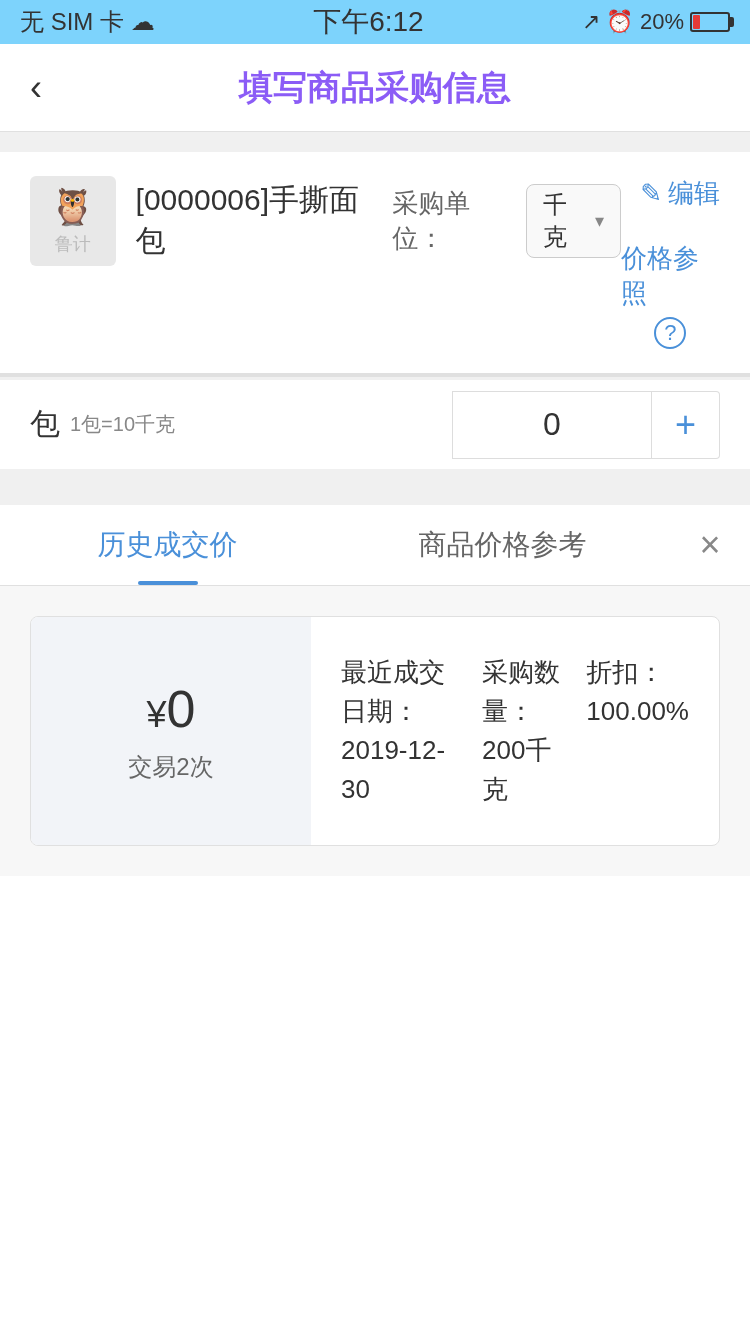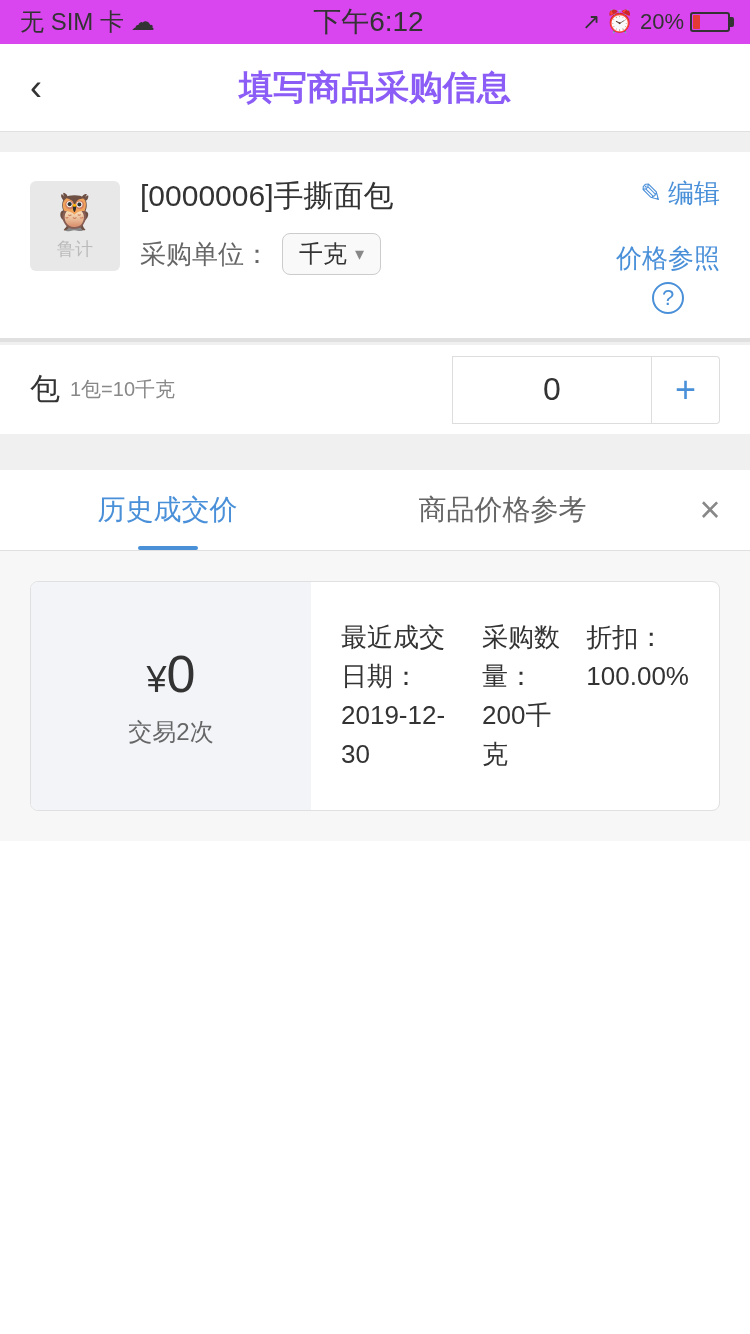--- a/index.html
+++ b/index.html
@@ -9,21 +9,21 @@
       min-height: 1334px;
       font-family: -apple-system, "PingFang SC", "Helvetica Neue", Arial, sans-serif;
       background: #f0f0f0;
       font-size: 28px;
       color: #333;
     }
 
     
     .status-bar {
       height: 44px;
-      background: #d946ef;
+      background: #7dd3fc;
       display: flex;
       align-items: center;
       justify-content: space-between;
       padding: 0 20px;
       font-size: 24px;
       font-weight: 500;
     }
     .status-left {
       display: flex;
       align-items: center;
@@ -124,21 +124,21 @@
       flex-direction: column;
       color: #999;
       font-size: 14px;
     }
     .owl-icon {
       font-size: 36px;
       color: #aaa;
     }
     .product-info {
       display: flex;
-      flex-direction: column;
+      flex-direction: row;
       gap: 16px;
     }
     .product-name {
       font-size: 30px;
       color: #333;
       font-weight: 500;
     }
     .unit-row {
       display: flex;
       align-items: center;

